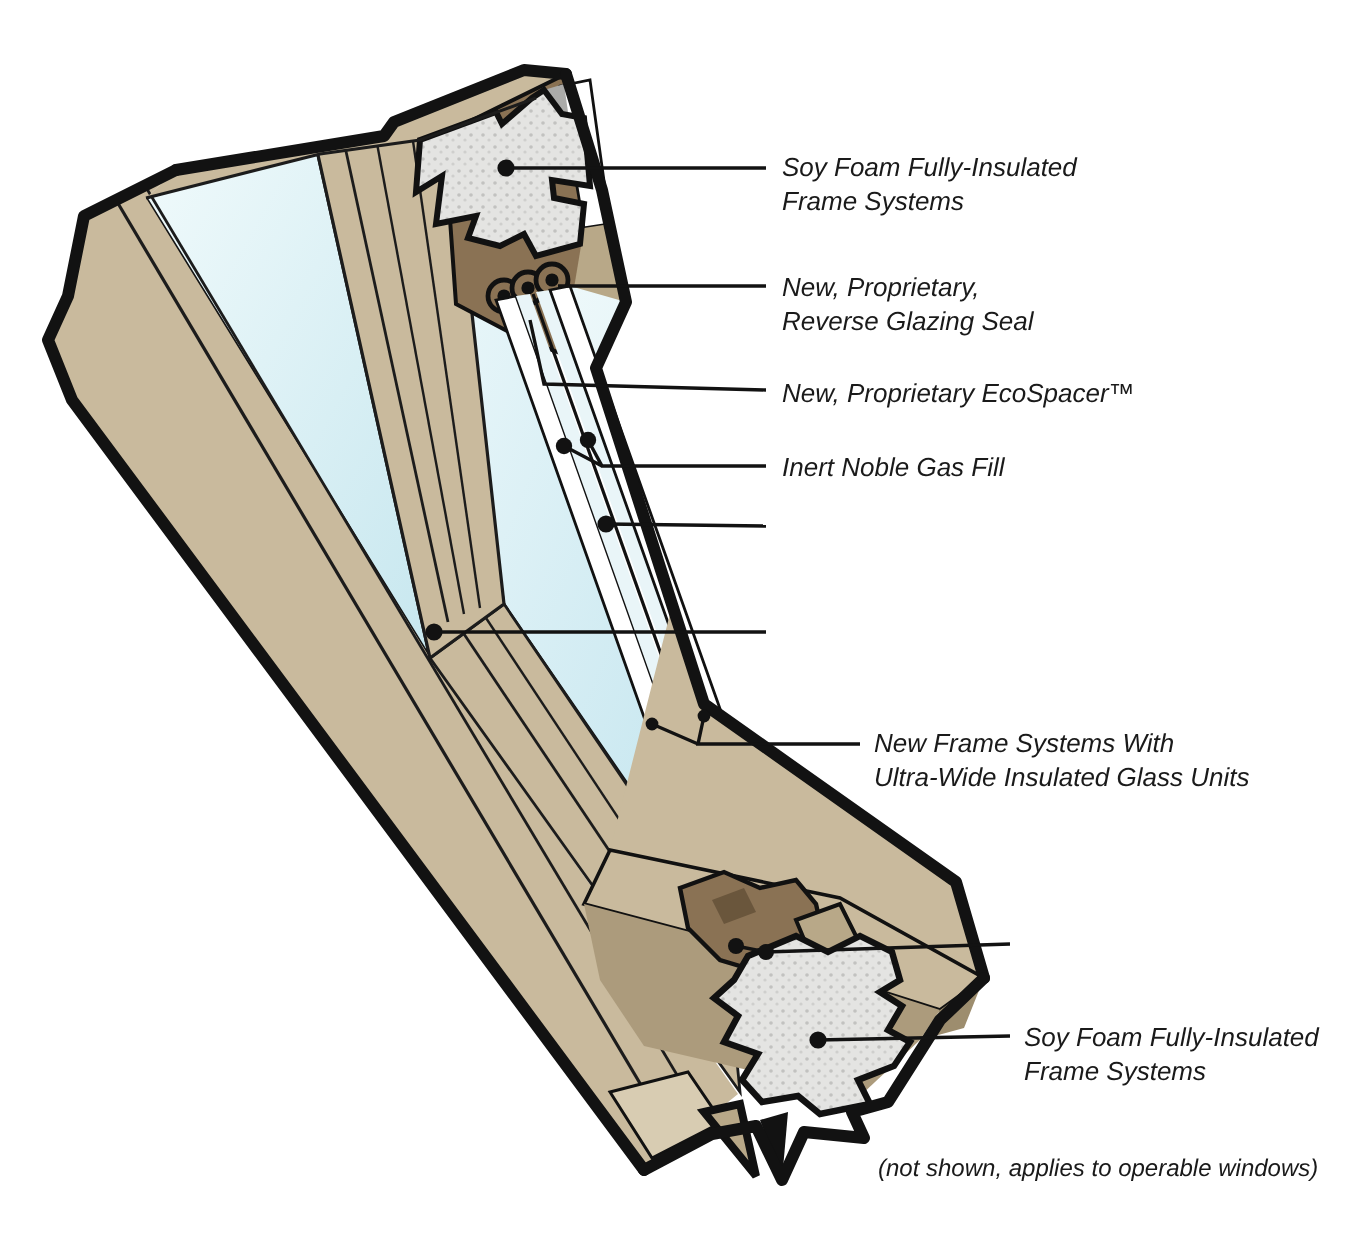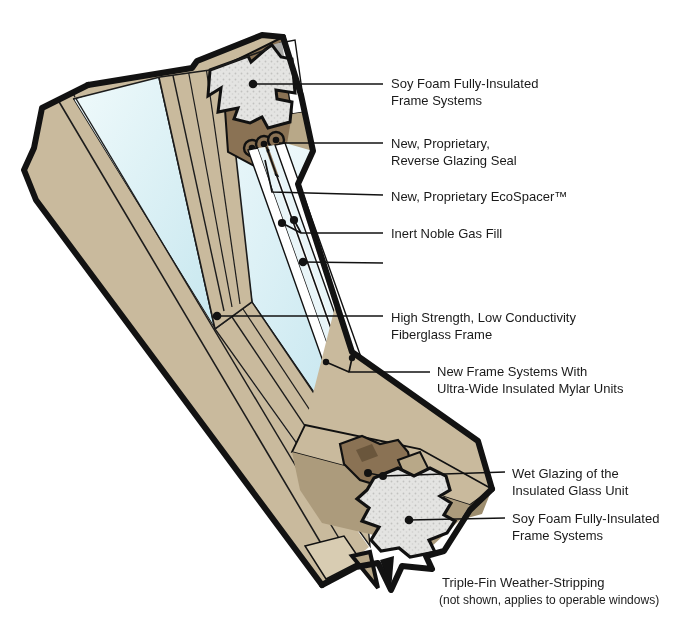--- a/index.html
+++ b/index.html
@@ -1,18 +1,19 @@
 <!DOCTYPE html>
 <html><head>
 <meta charset="utf-8">
 <style>
   html,body{margin:0;padding:0;background:#fff;}
   #stage{
     position:relative;width:680px;height:623px;background:#fff;overflow:hidden;
     font-family:"Liberation Sans", sans-serif;
+    font-style:italic;
   }
   #diagram-svg{position:absolute;left:0;top:0;}
   .callout{
     position:absolute;font-size:13px;line-height:16.5px;color:#1a1a1a;
     white-space:pre-line;letter-spacing:0px;
   }
   .callout .note{font-size:12px;line-height:13px;color:#1a1a1a;margin-top:3px;}
 </style>
 </head>
 <body>
@@ -128,26 +129,21 @@
       <circle cx="409" cy="520" r="4.3"></circle>
     </g>
   </svg>
 
   <div class="callout" style="left:391px;top:76px">Soy Foam Fully-Insulated
 Frame Systems</div>
   <div class="callout" style="left:391px;top:136px">New, Proprietary,
 Reverse Glazing Seal</div>
   <div class="callout" style="left:391px;top:189px">New, Proprietary EcoSpacer™</div>
   <div class="callout" style="left:391px;top:226px">Inert Noble Gas Fill</div>
-  <div class="callout" style="left:391px;top:310px">High Strength, Low Conductivity
-Fiberglass Frame</div>
   <div class="callout" style="left:437px;top:364px">New Frame Systems With
-Ultra-Wide Insulated Mylar Units</div>
-  <div class="callout" style="left:512px;top:466px">Wet Glazing of the
-Insulated Glass Unit</div>
+Ultra-Wide Insulated Glass Units</div>
   <div class="callout" style="left:512px;top:511px">Soy Foam Fully-Insulated
 Frame Systems</div>
   <div class="callout" style="left:442px;top:558px">
-    <span>Triple-Fin Weather-Stripping</span>
     <div class="note" style="margin-left:-3px">(not shown, applies to operable windows)</div>
   </div>
 
 </div>
 
 </body></html>

